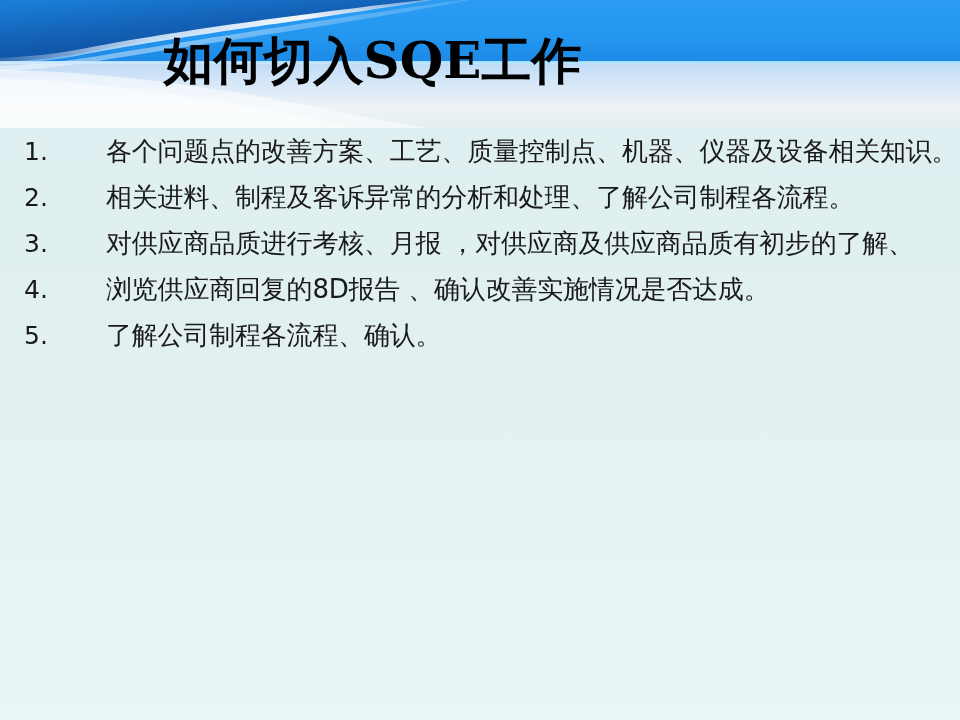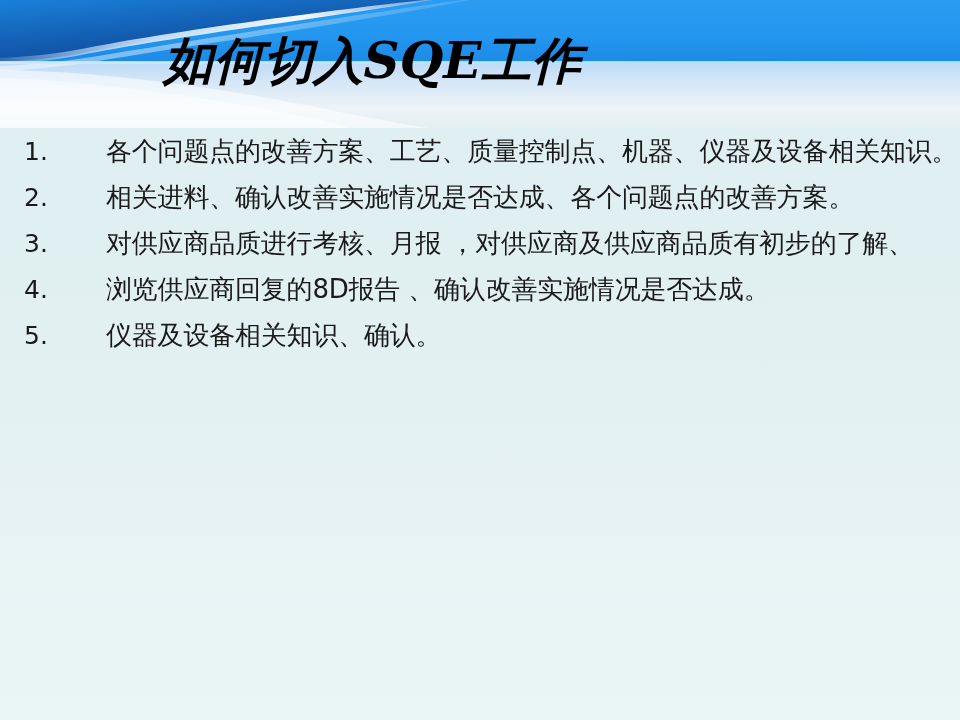--- a/index.html
+++ b/index.html
@@ -52,21 +52,20 @@
     padding-right: 215px;
     box-sizing: border-box;
     font-family: "DejaVu Serif", "Liberation Serif", serif;
     font-size: 50px;
     line-height: 70px;
     font-weight: 700;
     color: #000000;
     letter-spacing: 0px;
     white-space: nowrap;
     z-index: 5;
-    font-style: italic;
   }
 
   
   #content-list {
     position: absolute;
     left: 0;
     top: 128px;
     width: 960px;
     z-index: 4;
   }
@@ -162,34 +161,34 @@
 
   <div id="content-list">
 
     <div class="list-row">
       <span class="row-number">1.</span>
       <span class="row-text">各个问题点的改善方案、工艺、质量控制点、机器、仪器及设备相关知识。</span>
     </div>
 
     <div class="list-row">
       <span class="row-number">2.</span>
-      <span class="row-text">相关进料、确认改善实施情况是否达成、各个问题点的改善方案。</span>
+      <span class="row-text">相关进料、制程及客诉异常的分析和处理、了解公司制程各流程。</span>
     </div>
 
     <div class="list-row">
       <span class="row-number">3.</span>
       <span class="row-text">对供应商品质进行考核、月报 ，对供应商及供应商品质有初步的了解、</span>
     </div>
 
 
     <div class="list-row">
       <span class="row-number">4.</span>
       <span class="row-text">浏览供应商回复的8D报告 、确认改善实施情况是否达成。</span>
     </div>
 
     <div class="list-row">
       <span class="row-number">5.</span>
-      <span class="row-text">仪器及设备相关知识、确认。</span>
+      <span class="row-text">了解公司制程各流程、确认。</span>
     </div>
 
   </div>
 
 </div>
 
 </body></html>

